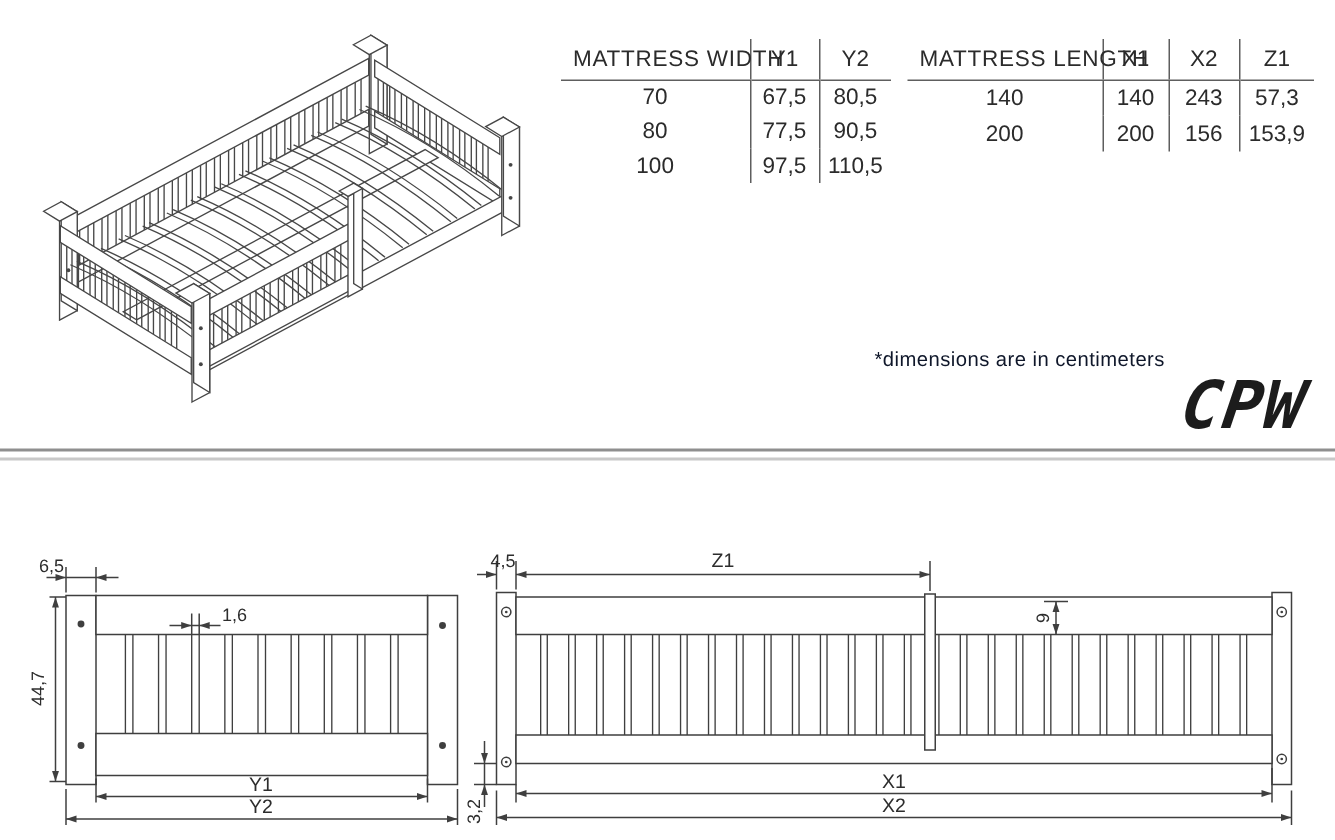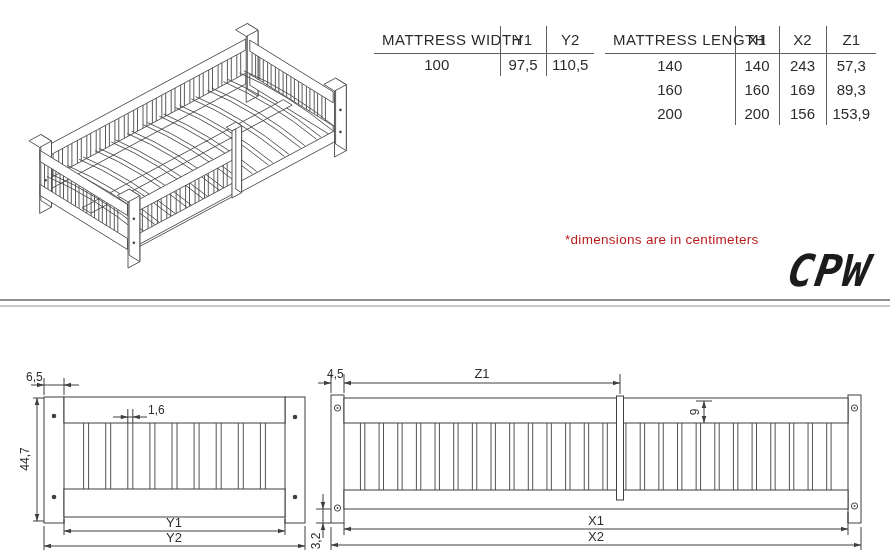--- a/index.html
+++ b/index.html
@@ -8,21 +8,21 @@
        font-family:"Liberation Sans",sans-serif}
   svg{position:absolute;left:0;top:0}
   table.spec{position:absolute;border-collapse:collapse;table-layout:fixed;background:#fff}
   .spec th,.spec td{font-weight:normal;font-size:15px;text-align:center;color:#2b2b2b;
        height:23px;padding:0;white-space:nowrap}
   .spec thead th{height:27px;border-bottom:1px solid #5e5e5e}
   .spec th.title{text-align:left;padding-left:8px;letter-spacing:.5px}
   .spec th+th,.spec td+td{border-left:1px solid #5e5e5e}
   #length-table td,#length-table th{height:24px}
   #length-table thead th{height:27px}
-  .note{position:absolute;left:565px;top:232px;font-size:13.5px;letter-spacing:.3px;color:#b91c1c}
+  .note{position:absolute;left:583px;top:232px;font-size:13.5px;letter-spacing:.3px;color:#0f172a}
   .logo{position:absolute;left:788px;top:245px;font-family:"DejaVu Sans Mono",monospace;
         font-style:italic;font-weight:700;font-size:44px;color:#1c1c1c;
         transform:skewX(-8deg);letter-spacing:1px}
   .divider-a{position:absolute;left:0;top:299px;width:890px;height:0;border-top:2px solid #8f8f8f}
   .divider-b{position:absolute;left:0;top:305px;width:890px;height:0;border-top:2px solid #c8c8c8}
   text{font-family:"Liberation Sans",sans-serif}
   .dim{font-size:12px;fill:#2d2d2d}
   .axis{font-size:13px;fill:#2d2d2d}
 </style>
 </head>
@@ -200,20 +200,30 @@
     </colgroup>
   <thead>
     <tr>
       <th class="title">MATTRESS WIDTH</th>
       <th>Y1</th>
       <th>Y2</th>
     </tr>
   </thead>
   <tbody>
       <tr>
+        <td>70</td>
+        <td>67,5</td>
+        <td>80,5</td>
+      </tr>
+      <tr>
+        <td>80</td>
+        <td>77,5</td>
+        <td>90,5</td>
+      </tr>
+      <tr>
         <td>100</td>
         <td>97,5</td>
         <td>110,5</td>
       </tr>
     </tbody>
 </table>
 
 <table class="spec" id="length-table" style="left:605px;top:26px;width:271px">
   <colgroup>
       <col style="width:130px">
@@ -228,26 +238,20 @@
       <th>X2</th>
       <th>Z1</th>
     </tr>
   </thead>
   <tbody>
       <tr>
         <td>140</td>
         <td>140</td>
         <td>243</td>
         <td>57,3</td>
-      </tr>
-      <tr>
-        <td>160</td>
-        <td>160</td>
-        <td>169</td>
-        <td>89,3</td>
       </tr>
       <tr>
         <td>200</td>
         <td>200</td>
         <td>156</td>
         <td>153,9</td>
       </tr>
     </tbody>
 </table>
 

